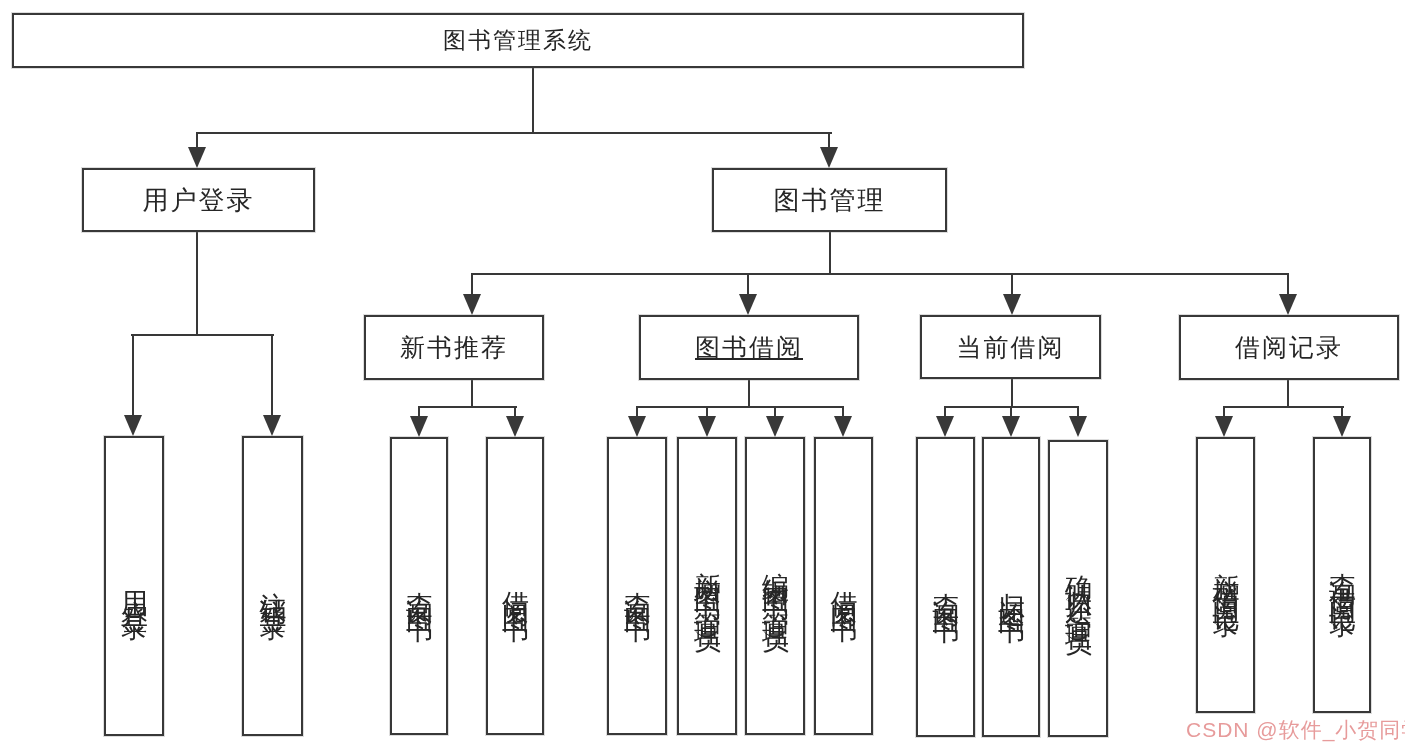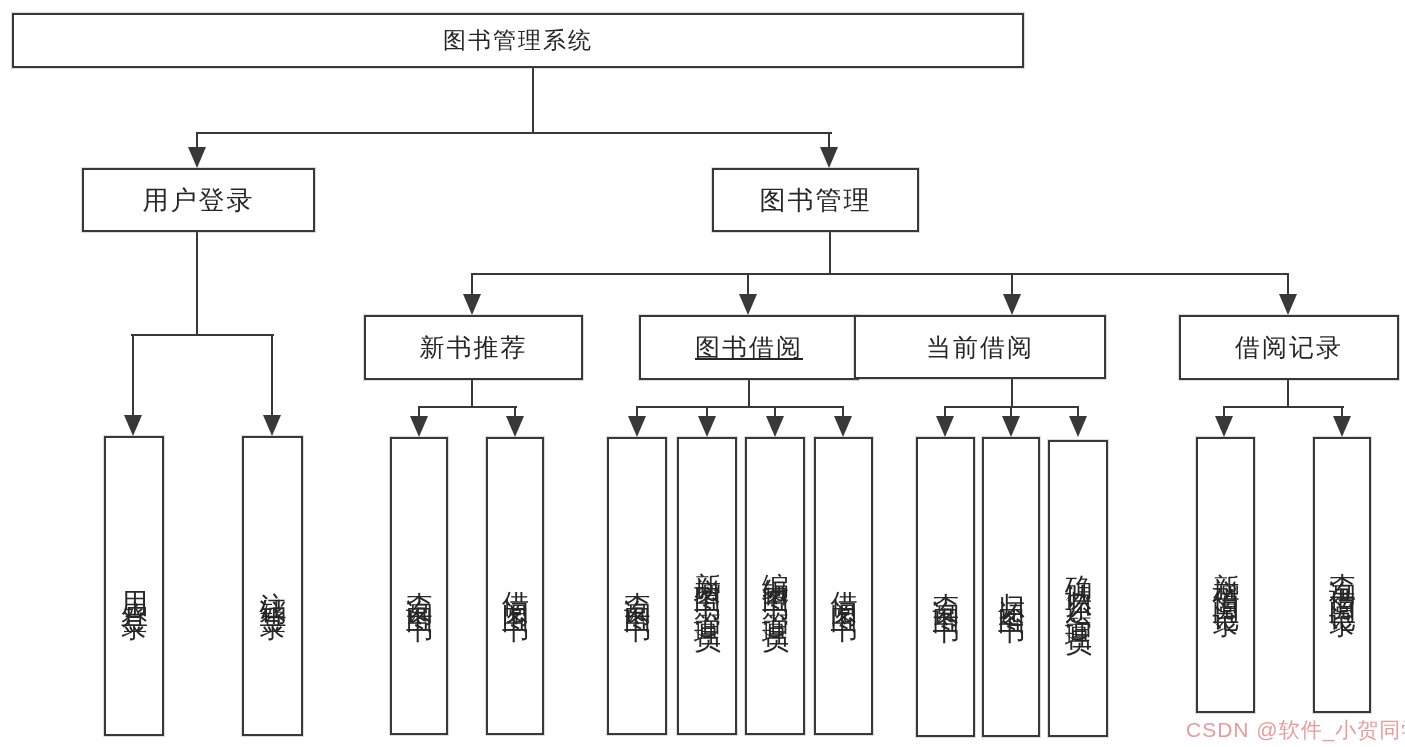--- a/index.html
+++ b/index.html
@@ -38,24 +38,24 @@
   .hline{height:2px;}
   .arr{
     position:absolute;width:0;height:0;
     border-left:9px solid transparent;
     border-right:9px solid transparent;
     border-top:21px solid var(--line,#383838);
   }
   
   #root-box{left:12px;top:13px;width:1012px;height:55px;}
   #n-user-login{left:82px;top:168px;width:233px;height:64px;}
-  #n-book-mgmt{left:712px;top:168px;width:207px;height:64px;}
-  #n-new-book{left:364px;top:315px;width:219px;height:65px;}
+  #n-book-mgmt{left:712px;top:168px;width:235px;height:64px;}
+  #n-new-book{left:364px;top:315px;width:180px;height:65px;}
   #n-book-borrow{left:639px;top:315px;width:220px;height:65px;text-decoration:underline;}
-  #n-cur-borrow{left:854px;top:315px;width:252px;height:64px;}
+  #n-cur-borrow{left:920px;top:315px;width:181px;height:64px;}
   #n-borrow-rec{left:1179px;top:315px;width:220px;height:65px;}
 
   #lf-login{left:104px;top:436px;width:60px;height:300px;}
   #lf-logout{left:242px;top:436px;width:61px;height:300px;}
   #lf-nb-query{left:390px;top:437px;width:58px;height:298px;}
   #lf-nb-borrow{left:486px;top:437px;width:58px;height:298px;}
   #lf-bb-query{left:607px;top:437px;width:60px;height:298px;}
   #lf-bb-add{left:677px;top:437px;width:60px;height:298px;}
   #lf-bb-edit{left:745px;top:437px;width:60px;height:298px;}
   #lf-bb-borrow{left:814px;top:437px;width:59px;height:298px;}

